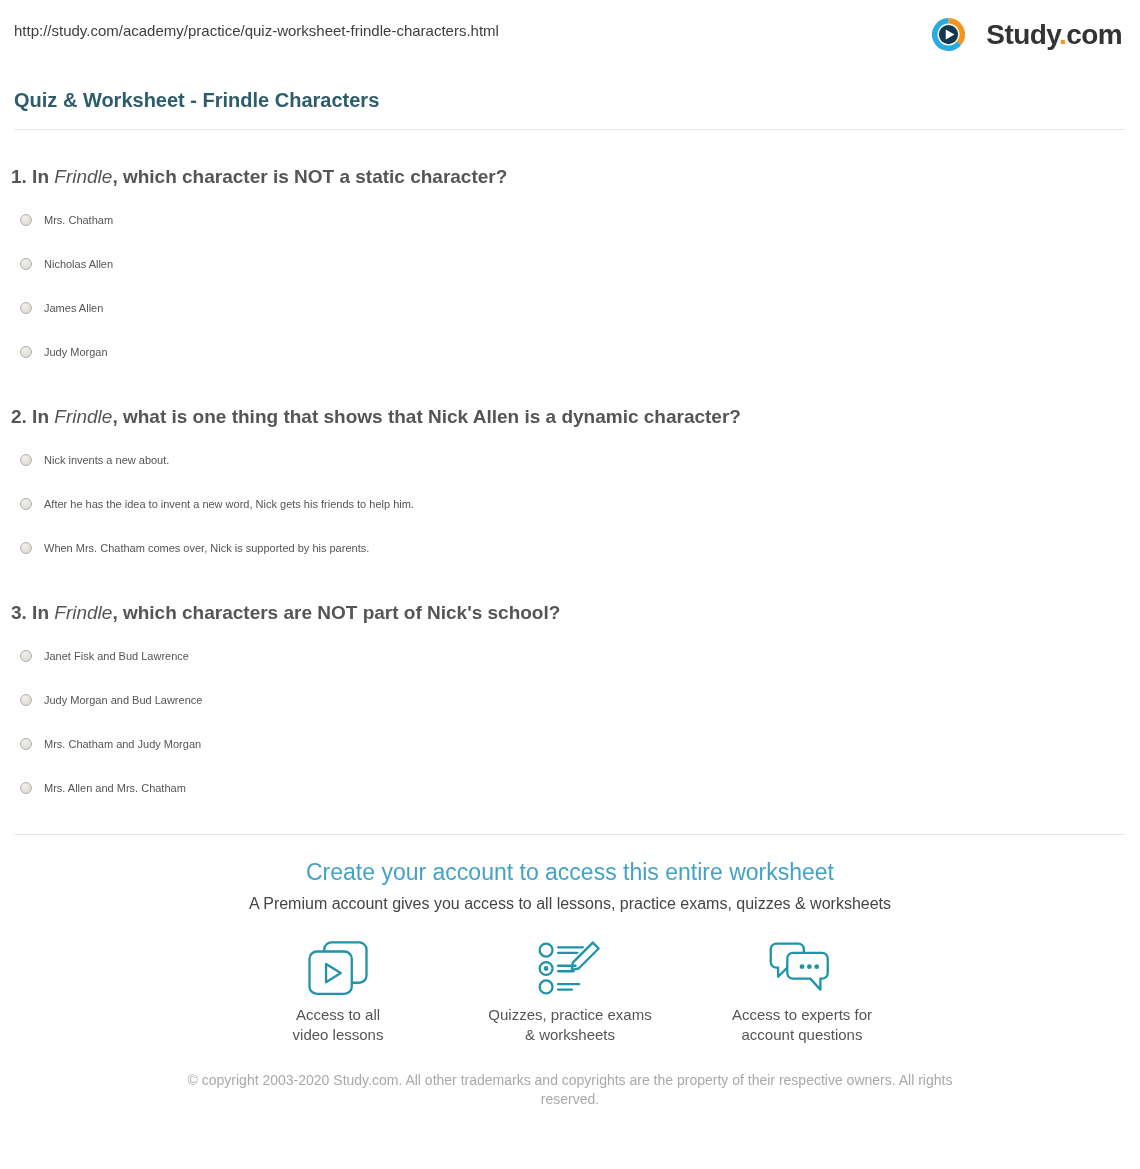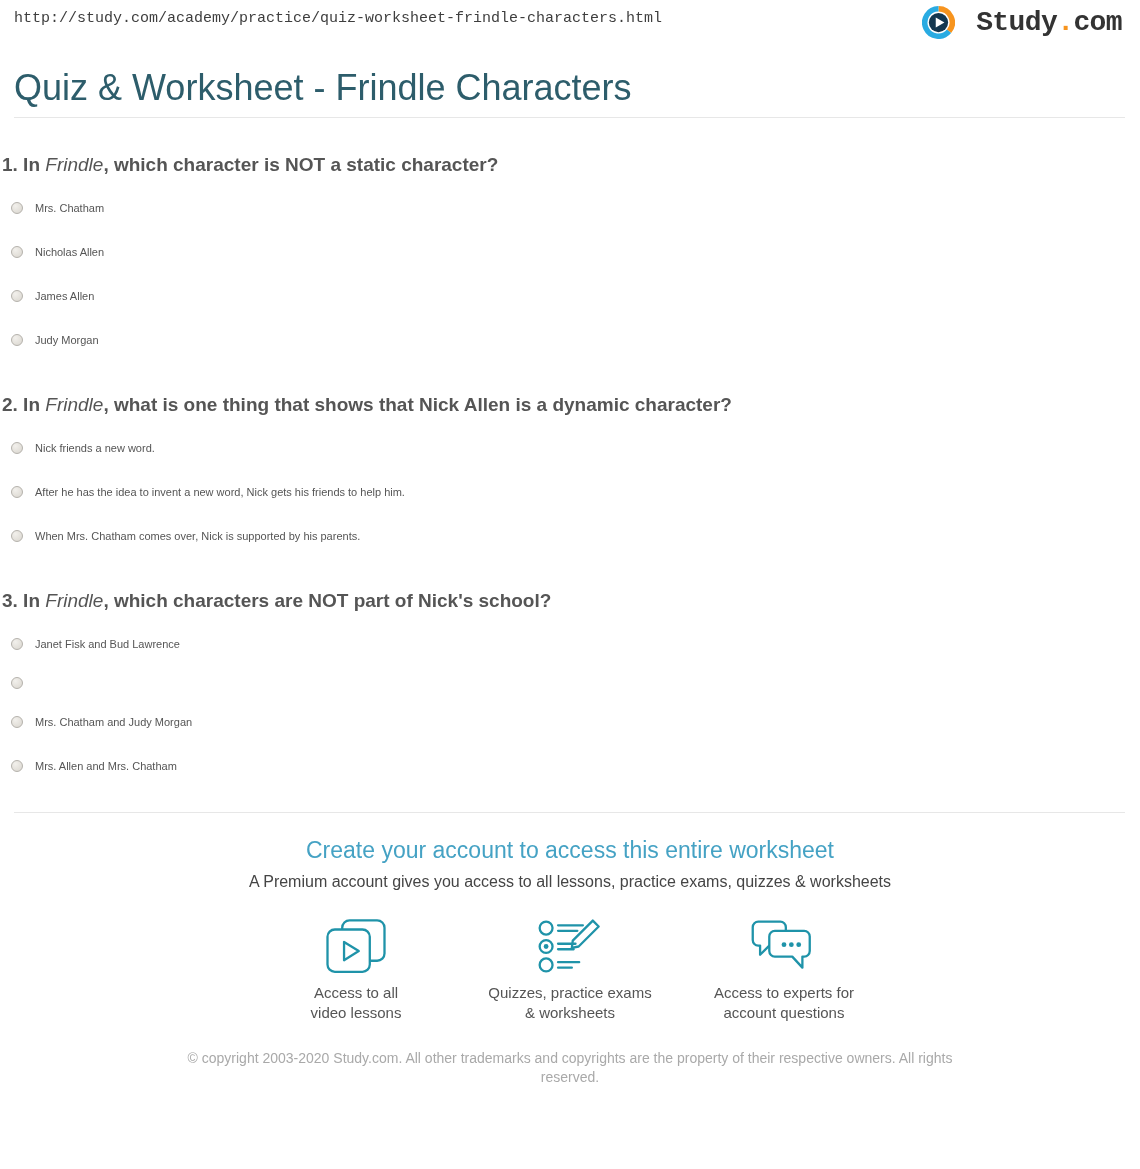--- a/index.html
+++ b/index.html
@@ -3,47 +3,47 @@
 <meta charset="utf-8">
 <style>
   * { box-sizing: border-box; }
   html,body { margin:0; padding:0; }
   body {
     width:1140px; min-height:1169px; background:#ffffff;
     font-family:"Liberation Sans", sans-serif; color:#555;
     position:relative; overflow:hidden;
   }
   
-  .header { display:flex; justify-content:space-between; align-items:flex-start; padding:6px 18px 0 14px;font-family:Liberation Mono, monospace; }
+  .header { display:flex; justify-content:space-between; align-items:flex-start; padding:18px 18px 0 14px; }
   .url { font-size:15px; color:#3e3e3e; padding-top:4px; }
   .logo { display:flex; align-items:center; gap:21px; cursor:pointer; }
   .logo-text { font-size:28px; font-weight:700; color:#333; letter-spacing:-0.6px; line-height:33px; }
   .logo-dot { color:#f7941e; }
   
-  h1.page-title { margin:32px 0 0 14px; font-size:36px; line-height:34px; font-weight:400; color:#2d5d6b; }
+  h1.page-title { margin:32px 0 0 14px; font-size:20px; line-height:34px; font-weight:700; color:#2d5d6b; }
   .divider { border:none; border-top:1px solid #e7e7e7; margin:12px 15px 0 14px; }
   
-  .question { margin:34px 14px 0 2px; }
+  .question { margin:34px 14px 0 11px; }
   .question.q2, .question.q3 { margin-top:30px; }
   .q-heading { font-size:19px; line-height:26px; font-weight:700; color:#555; margin:0; }
   .q-heading em { font-weight:400; font-style:italic; }
   .options { margin-top:8px; }
   .option { display:flex; align-items:center; padding:11px 0 11px 9px; cursor:pointer; }
   .radio {
     width:12px; height:12px; border-radius:50%; flex:none;
     border:1px solid #b5b2ac;
     background:radial-gradient(circle at 35% 30%, #f2f0ec 0%, #e3e0da 60%, #d8d5cf 100%);
     margin-right:12px;
   }
   .option-label { font-size:11px; line-height:22px; color:#555; }
   
   .cta-divider { margin-top:24px; }
   .cta-title { margin:22px 14px 0; text-align:center; font-size:23px; line-height:30px; font-weight:300; color:#45a2c4; }
   .cta-subtitle { margin:6px 14px 0; text-align:center; font-size:16px; line-height:21px; color:#454545; }
-  .features { display:flex; justify-content:center; gap:14px; margin-top:26px; }
+  .features { display:flex; justify-content:center; gap:32px; margin-top:26px; }
   .feature { width:200px; text-align:center; }
   .feature svg { display:block; margin:0 auto; }
   .feature-label { margin-top:8px; font-size:15px; line-height:20px; color:#555; }
   
   .copyright { margin:26px auto 0; max-width:800px; text-align:center; font-size:14px; line-height:19px; color:#a9a9a9; }
 </style>
 </head>
 <body>
 
 <div class="header">
@@ -82,21 +82,21 @@
       <span class="option-label">Judy Morgan</span>
     </div>
   </div>
 </div>
 
 <div class="question q2">
   <h2 class="q-heading"><span>2. In</span> <em>Frindle</em><span>, what is one thing that shows that Nick Allen is a dynamic character?</span></h2>
   <div class="options">
     <div class="option">
       <span class="radio"></span>
-      <span class="option-label">Nick friends a new word.</span>
+      <span class="option-label">Nick invents a new about.</span>
     </div>
     <div class="option">
       <span class="radio"></span>
       <span class="option-label">After he has the idea to invent a new word, Nick gets his friends to help him.</span>
     </div>
     <div class="option">
       <span class="radio"></span>
       <span class="option-label">When Mrs. Chatham comes over, Nick is supported by his parents.</span>
     </div>
   </div>
@@ -104,20 +104,21 @@
 
 <div class="question q3">
   <h2 class="q-heading"><span>3. In</span> <em>Frindle</em><span>, which characters are NOT part of Nick's school?</span></h2>
   <div class="options">
     <div class="option">
       <span class="radio"></span>
       <span class="option-label">Janet Fisk and Bud Lawrence</span>
     </div>
     <div class="option">
       <span class="radio"></span>
+      <span class="option-label">Judy Morgan and Bud Lawrence</span>
     </div>
     <div class="option">
       <span class="radio"></span>
       <span class="option-label">Mrs. Chatham and Judy Morgan</span>
     </div>
     <div class="option">
       <span class="radio"></span>
       <span class="option-label">Mrs. Allen and Mrs. Chatham</span>
     </div>
   </div>

